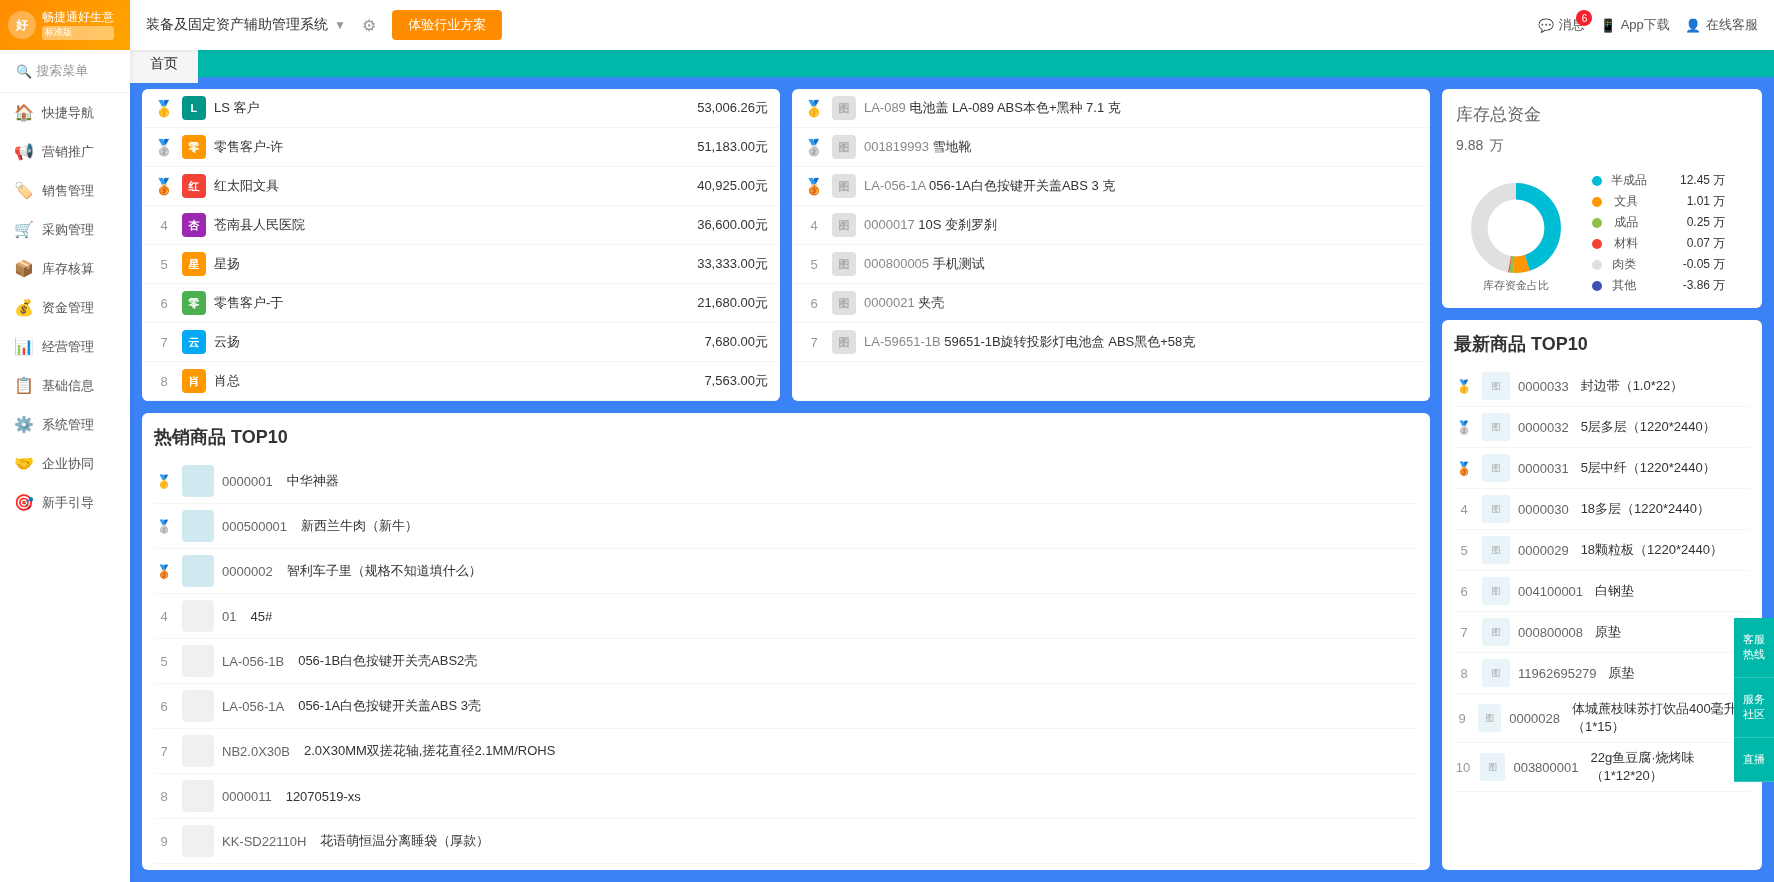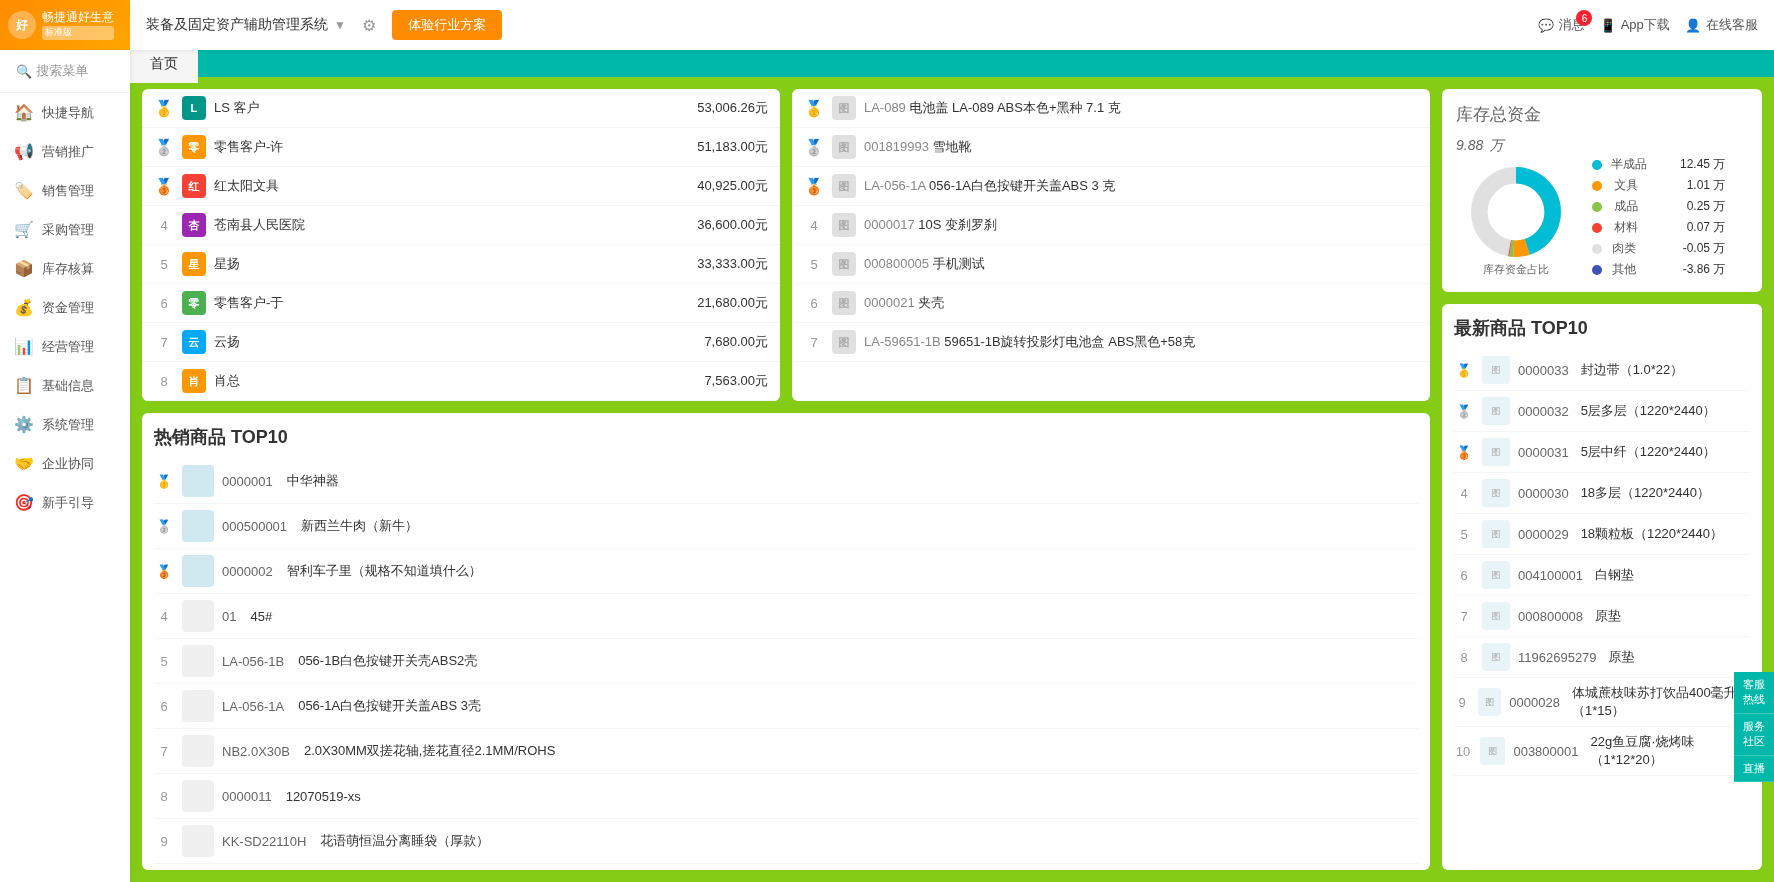--- a/index.html
+++ b/index.html
@@ -51,21 +51,21 @@
       font-size: 13px;
       transition: background 0.2s;
     }
     .sidebar-nav-item .nav-icon { font-size: 16px; width: 20px; text-align: center; }
 
     
     .main-wrapper {
       flex: 1;
       display: flex;
       flex-direction: column;
-      background: #84cc16;
+      background: #3b82f6;
       height: 882px;
       overflow: hidden;
     }
     .topbar {
       height: 50px;
       background: #fff;
       display: flex;
       align-items: center;
       padding: 0 16px;
       gap: 12px;
@@ -216,21 +216,21 @@
     
     .inventory-card {
       background: #fff;
       border-radius: 6px;
       padding: 14px;
     }
     .inventory-title {
       font-size: 17px; color: #666; margin-bottom: 4px;
     }
     .inventory-total {
-      font-size: 22px; font-weight: bold; color: #333; margin-bottom: 0; font-style: italic;
+      font-size: 22px; font-weight: bold; color: #333; margin-bottom: 16px;
     }
     .inventory-total span { font-size: 14px; color: #666; font-weight: normal; }
     .donut-section { display: flex; align-items: center; gap: 16px; }
     .donut-wrap { position: relative; width: 120px; height: 120px; }
     .legend { display: flex; flex-direction: column; gap: 4px; font-size: 12px; }
     .legend-item { display: flex; align-items: center; gap: 9px; justify-content: space-between; }
     .legend-dot { width: 10px; height: 10px; border-radius: 50%; flex-shrink: 0; }
     .legend-label { color: #555; width: 60px; }
     .legend-val { color: #333; }
 
@@ -256,21 +256,21 @@
     .new-name { color: #333; }
 
     
     .float-btns {
       position: fixed;
       right: 0; bottom: 100px;
       display: flex; flex-direction: column;
       z-index: 999;
     }
     .float-btn {
-      width: 40px; padding: 5px 4px;
+      width: 40px; padding: 14px 4px;
       background: #00b8a9; color: #fff;
       font-size: 11px; text-align: center;
       cursor: pointer; border-bottom: 1px solid rgba(255,255,255,0.2);
       line-height: 1.4;
     }
 
     .scrollbar-thin::-webkit-scrollbar { width: 4px; }
     .scrollbar-thin::-webkit-scrollbar-thumb { background: #ddd; border-radius: 2px; }
 
     

